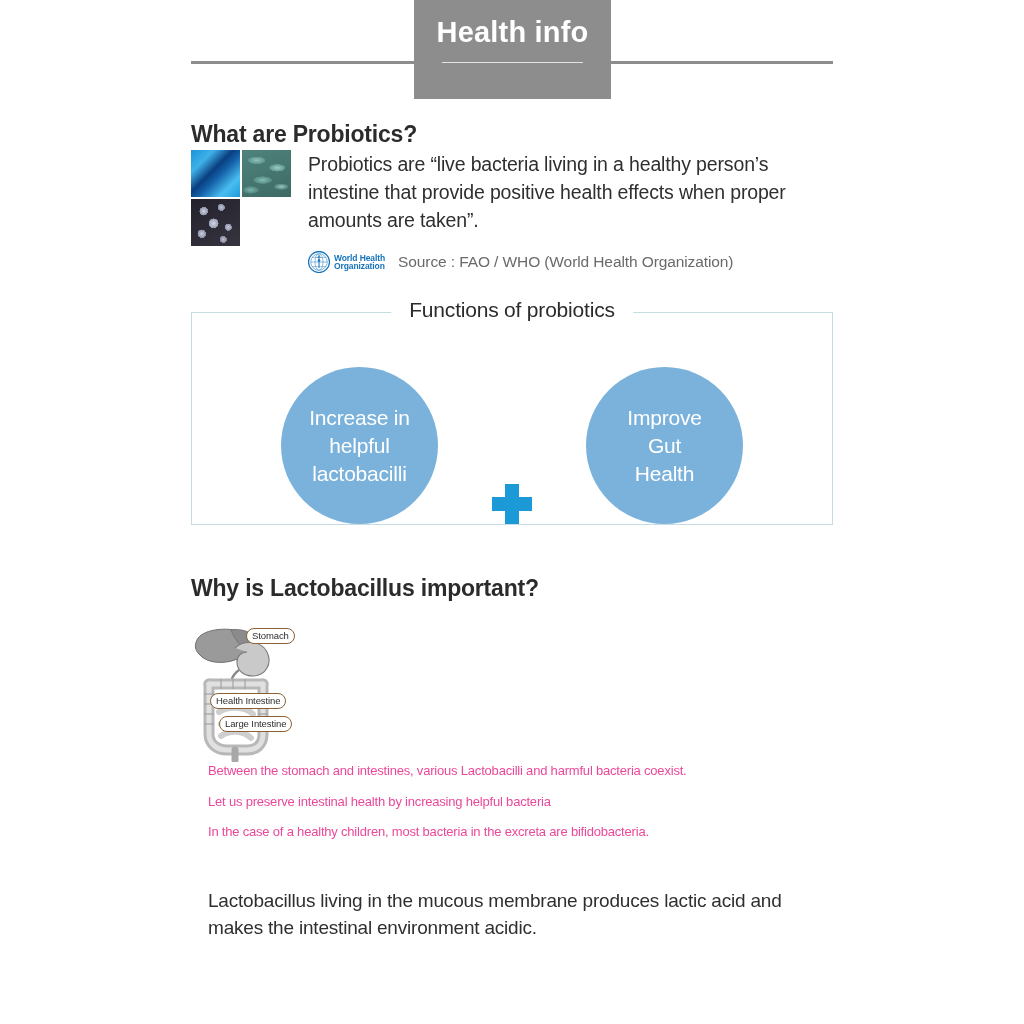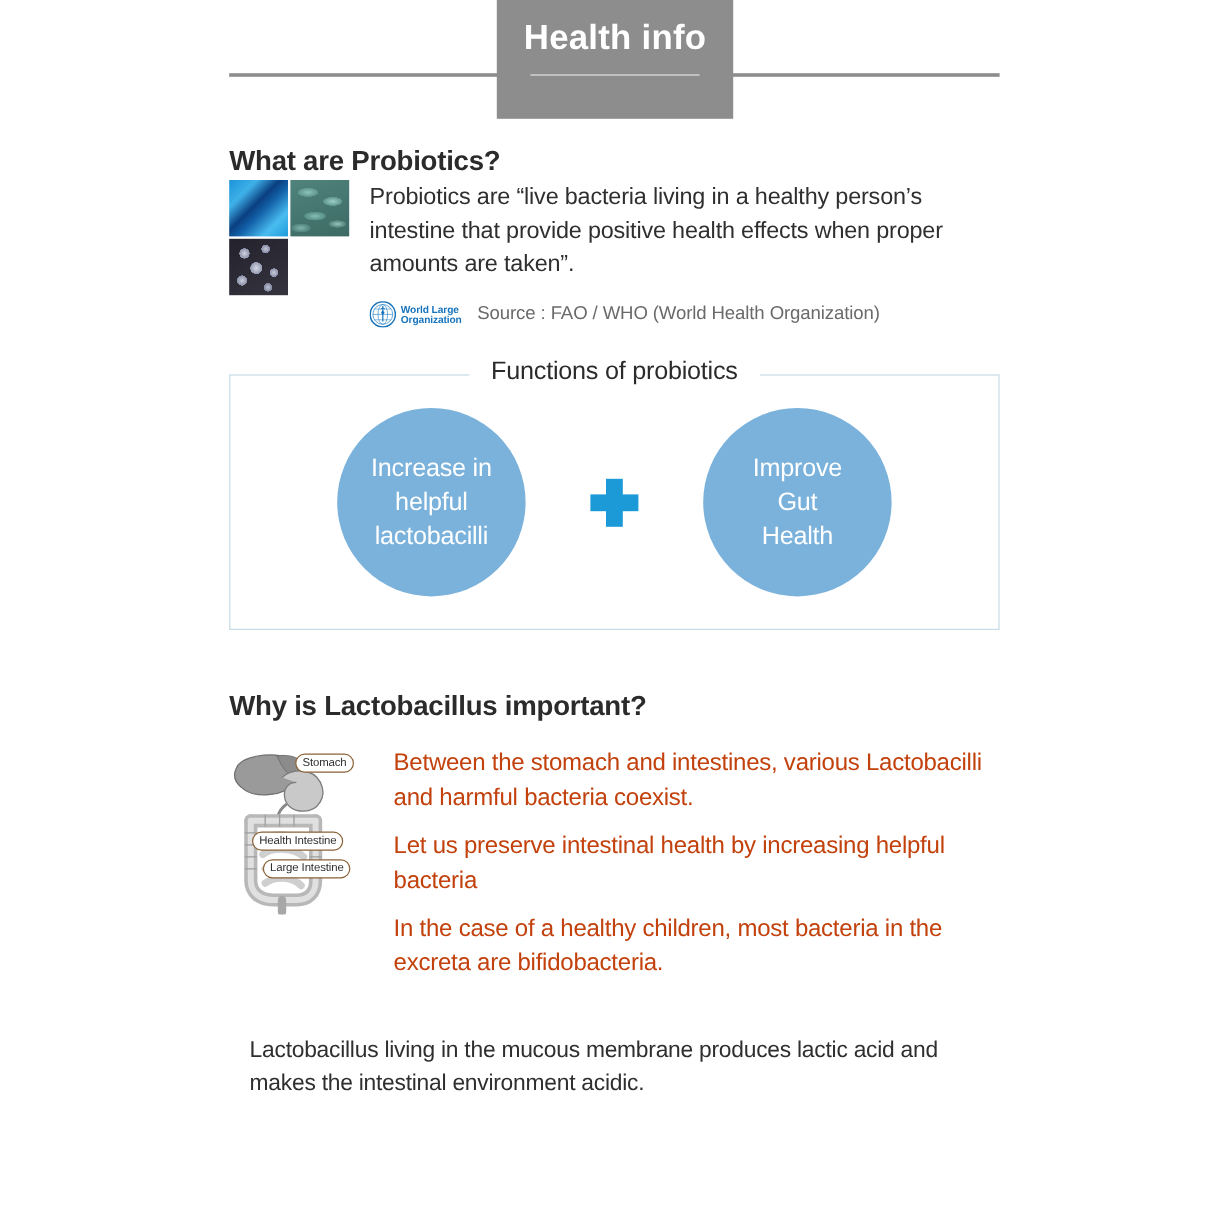--- a/index.html
+++ b/index.html
@@ -166,21 +166,21 @@
   
   .functions-wrap {
     margin-top: 39px;
     position: relative;
   }
   .functions-box {
     border: 1px solid #c6dce5;
     height: 213px;
     position: relative;
     display: flex;
-    align-items: center;
+    align-items: flex-end;
     justify-content: center;
     gap: 54px;
   }
   .functions-title {
     position: absolute;
     top: -15px;
     left: 50%;
     transform: translateX(-50%);
     background: #ffffff;
     padding: 0 18px;
@@ -223,20 +223,21 @@
   }
 
   
   .lacto {
     margin-top: 48px;
   }
   .lacto-body {
     margin-top: 18px;
     display: flex;
     align-items: flex-start;
+    flex-direction: column;
   }
   .anatomy {
     position: relative;
     width: 120px;
     height: 140px;
     flex: 0 0 120px;
   }
   .anatomy svg { display: block; }
   .organ-label {
     position: absolute;
@@ -251,23 +252,23 @@
   }
   .label-stomach { left: 55px; top: 6px; }
   .label-small   { left: 19px; top: 71px; }
   .label-large   { left: 28px; top: 94px; }
 
   .lacto-text {
     margin-left: 17px;
     flex: 1;
   }
   .lacto-para {
-    font-size: 20px;
+    font-size: 13px;
     line-height: 1.42;
-    color: #c2410c;
+    color: #ec4899;
     letter-spacing: -0.2px;
   }
   .lacto-para + .lacto-para { margin-top: 12px; }
 
   
   .effect {
     margin-top: 46px;
   }
   .effect-list {
     margin-top: 15px;
@@ -327,21 +328,21 @@
                 <circle cx="22" cy="22" r="16.5" fill="none" stroke="#2f86c8" stroke-width="1.2"></circle>
                 <ellipse cx="22" cy="22" rx="8" ry="16.5" fill="none" stroke="#2f86c8" stroke-width="1.1"></ellipse>
                 <line x1="5.5" y1="22" x2="38.5" y2="22" stroke="#2f86c8" stroke-width="1.1"></line>
                 <line x1="8" y1="13" x2="36" y2="13" stroke="#2f86c8" stroke-width="0.9"></line>
                 <line x1="8" y1="31" x2="36" y2="31" stroke="#2f86c8" stroke-width="0.9"></line>
                 <path d="M22 8 L22 34" stroke="#1673bb" stroke-width="2"></path>
                 <path d="M18.5 13 Q22 9.5 25.5 13" fill="none" stroke="#1673bb" stroke-width="1.6"></path>
                 <circle cx="22" cy="19" r="2.6" fill="#1673bb"></circle>
               </svg>
               <div class="who-wordmark">
-                <span>World Large</span>
+                <span>World Health</span>
                 <span>Organization</span>
               </div>
             </div>
             <div class="source-text">Source : FAO / WHO (World Health Organization)</div>
           </div>
         </div>
       </div>
     </section>
 
     <section class="functions-wrap">

